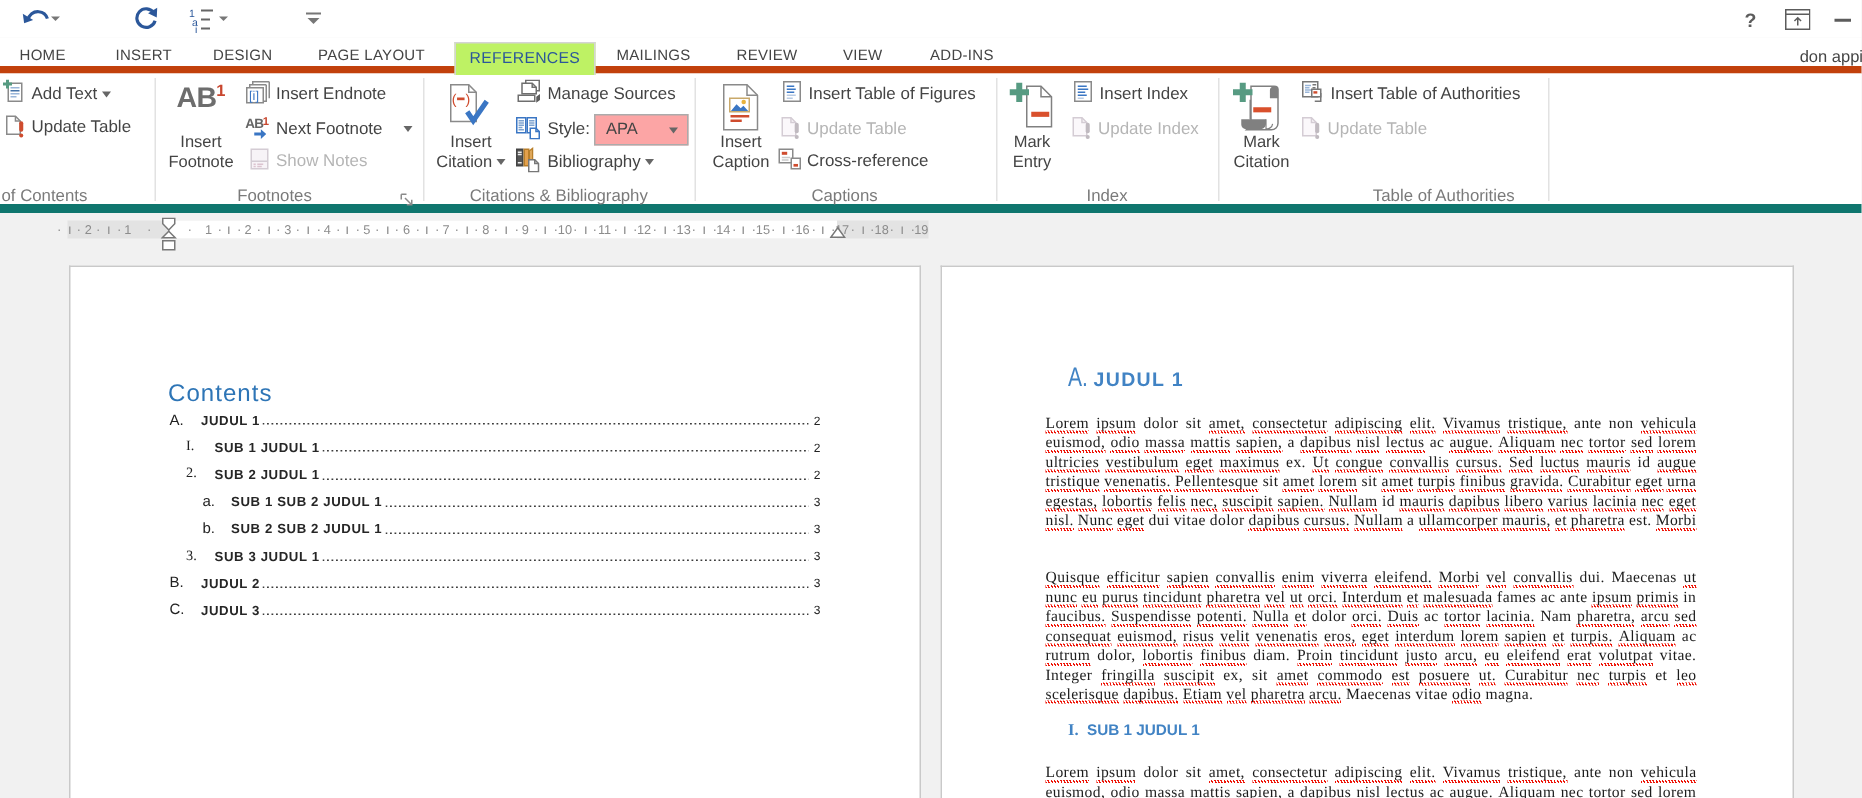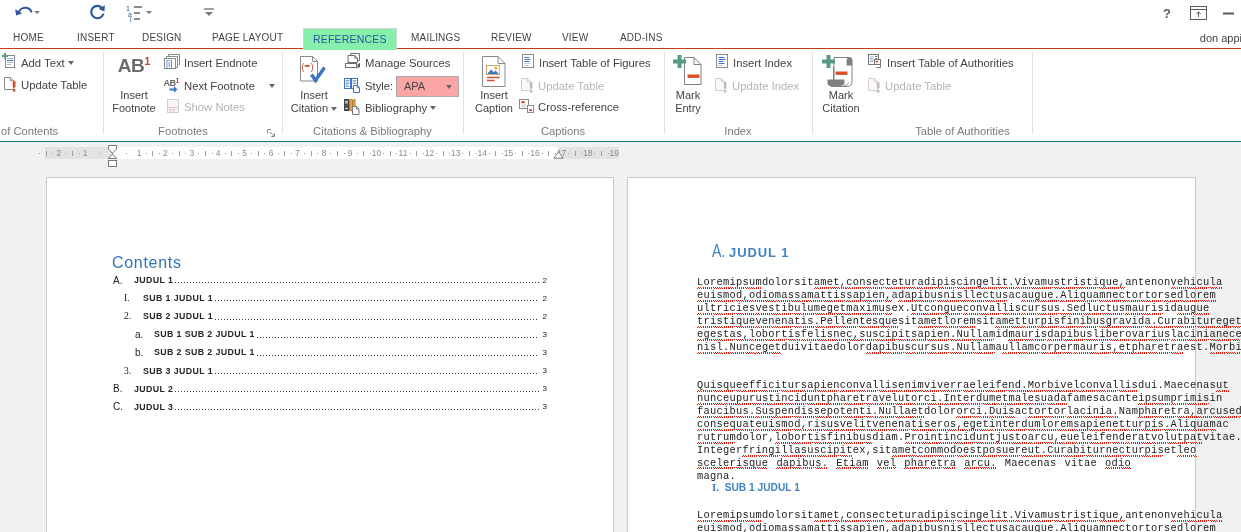--- a/index.html
+++ b/index.html
@@ -2,26 +2,26 @@
 <html><head><meta charset="utf-8"><style>
 *{margin:0;padding:0;box-sizing:border-box}
 html,body{width:1241px;height:532px;overflow:hidden;background:#f1f1f1;
  font-family:"Liberation Sans",sans-serif;-webkit-font-smoothing:antialiased}
 
 #title{position:absolute;left:0;top:0;width:1241px;height:25px;background:#fff}
 #title .doc{position:absolute;left:0;right:8px;top:5px;text-align:center;font-size:12.5px;color:#3c3c3c}
 .qat{position:absolute;top:4px}
 #title .wbtn{position:absolute;top:6px;color:#5c5c5c;font-size:12px}
 
-#tabs{position:absolute;left:0;top:25px;width:1241px;height:24px;background:#fff;border-bottom:1px solid #c2410c}
+#tabs{position:absolute;left:0;top:25px;width:1241px;height:24px;background:#fff;border-bottom:5px solid #c2410c}
 .tab{position:absolute;top:4px;height:20px;line-height:18px;font-size:10px;color:#444;letter-spacing:.2px}
-.tab.act{background:#86efac;border:1px solid #d4d4d4;border-bottom:none;color:#2b579a;top:3px;height:22px;line-height:20px;padding:0 9px;z-index:3;font-size:10.5px}
+.tab.act{background:#bef264;border:1px solid #d4d4d4;border-bottom:none;color:#2b579a;top:3px;height:22px;line-height:20px;padding:0 9px;z-index:3;font-size:10.5px}
 #uname{position:absolute;top:7px;right:-1px;font-size:11px;color:#444}
 
-#ribbon{position:absolute;left:0;top:49px;width:1241px;height:93px;background:#fff;border-bottom:1px solid #0f766e}
+#ribbon{position:absolute;left:0;top:49px;width:1241px;height:93px;background:#fff;border-bottom:6px solid #0f766e}
 .gsep{position:absolute;top:3px;height:82px;width:1px;background:#e2e2e2}
 .glabel{position:absolute;top:76px;font-size:11.2px;color:#7a7a7a;text-align:center}
 .sbt{position:absolute;height:22px;font-size:11.3px;color:#444;white-space:nowrap}
 .sbt .ic{display:inline-block;vertical-align:middle;margin-right:3px}
 .sbt .tx{vertical-align:middle}
 .dis{color:#b5b5b5}
 .big{position:absolute;text-align:center;font-size:11px;color:#444}
 .big .bl2{line-height:13px}
 .caret{display:inline-block;width:0;height:0;border-left:3px solid transparent;border-right:3px solid transparent;border-top:4px solid #666;vertical-align:middle;margin-left:3px}
 .dlg{position:absolute;width:10px;height:10px}
@@ -48,21 +48,21 @@
 .trow .tm{font-size:10px;color:#222;flex:0 0 auto}
 .trow .tt{font-size:8.8px;font-weight:bold;letter-spacing:.4px;color:#262626;white-space:nowrap;flex:0 0 auto}
 .trow .ld{flex:1 1 auto;height:7px;margin:0 2px 0 2px;background:linear-gradient(to right,#3c3c3c 0 1.1px,transparent 1.1px) 0 100%/3px 1.2px repeat-x}
 .trow .tp{font-size:8px;color:#222;flex:0 0 auto;width:6px;text-align:right}
 .l0 .tm{width:21px;padding-left:0px}
 .l1 .tm{width:19px;margin-left:11px}
 .l2 .tm{width:19px;margin-left:22px}
 .l1 .tm{font-family:"Liberation Serif",serif;font-size:9.5px}
 
 .hd1{position:absolute;font-family:"Liberation Sans",sans-serif;color:#4183c4}
-.bpara{position:absolute;width:434px;font-family:Liberation Mono, monospace;font-size:10.4px;letter-spacing:.25px;color:#1c1c1c}
+.bpara{position:absolute;width:434px;font-family:Liberation Serif, serif;font-size:10.4px;letter-spacing:.25px;color:#1c1c1c}
 .bl{line-height:13px;text-align:justify;text-align-last:justify;white-space:nowrap;display:flex;justify-content:space-between}
 .bl.last{text-align-last:left;display:block;white-space:normal}
 .sq{position:relative}
 .sq::after{content:"";position:absolute;left:0;right:0;bottom:-0.9px;height:2px;background:repeating-linear-gradient(65deg,#ee1508 0 .9px,transparent .9px 1.9px)}
 </style></head><body>
 
 <div id="title">
   <span class="qat" style="left:14px"><svg width="26" height="16" viewBox="0 0 26 16">
 <path d="M4.5 9.5C5.2 5.8 8.3 3.5 11.8 3.8c2.8.25 5 2 5.8 4.6" fill="none" stroke="#2b579a" stroke-width="2.1"></path>
 <path d="M1.2 5.2l.9 6.3 6-2.1z" fill="#2b579a"></path>

